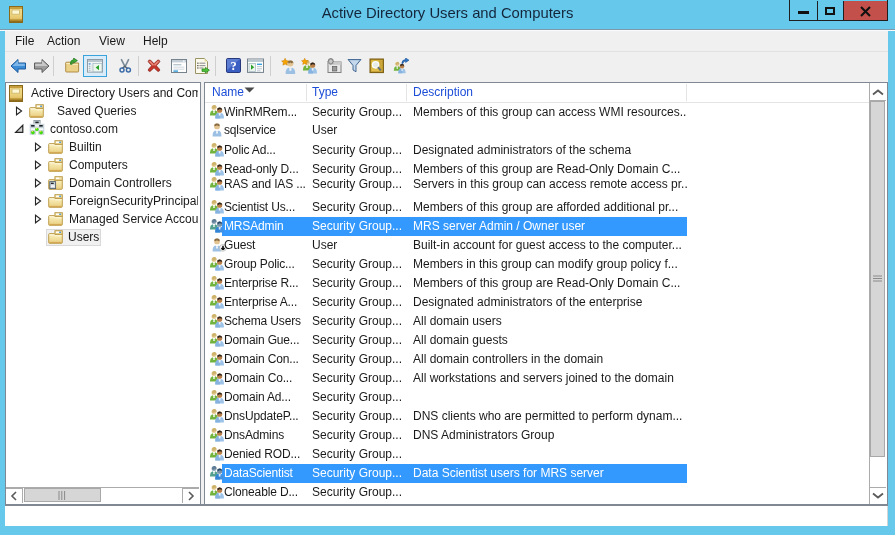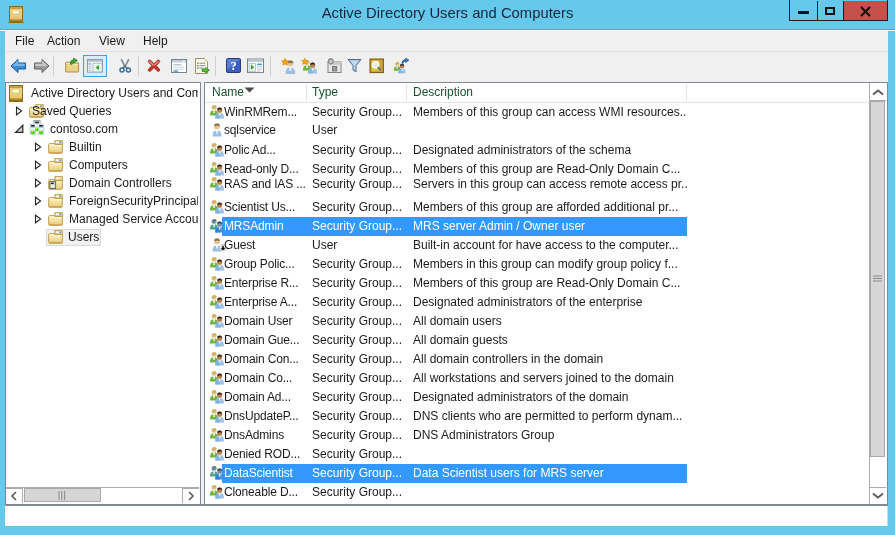--- a/index.html
+++ b/index.html
@@ -22,21 +22,21 @@
 .lrow .c1{position:absolute;left:19px;top:0;width:82px;height:19px;line-height:19px;overflow:hidden;letter-spacing:-0.15px}
 .lrow .c2{position:absolute;left:107px;top:0;width:92px;height:19px;line-height:19px;overflow:hidden}
 .lrow .c3{position:absolute;left:208px;top:0;width:274px;height:19px;line-height:19px;overflow:hidden}
 .lrow svg.ric{position:absolute;left:4px;top:1px}
 .sel{position:absolute;left:17px;top:0;width:465px;height:19px;background:#3399ff}
 .selrow .c1,.selrow .c2,.selrow .c3{color:#fff}
 #vsb{left:869px;top:83px;width:17px;height:421px;background:#fff;border-left:1px solid #ababab}
 #hsb{left:6px;top:487px;width:193px;height:16px;background:#fff;border-top:1px solid #ababab}
 .sbtn{position:absolute;background:#fff;border:1px solid #ababab}
 .sthumb{position:absolute;background:#d6d6d6;border:1px solid #a8a8a8}
-.hdrtxt{position:absolute;top:83px;height:19px;line-height:19px;font-size:12px;color:#14532d}
+.hdrtxt{position:absolute;top:83px;height:19px;line-height:19px;font-size:12px;color:#1d4ed8}
 .hsep{position:absolute;top:84px;width:1px;height:17px;background:#e4e4e4}
 </style></head>
 <body>
 <svg width="0" height="0" style="position:absolute">
 <defs>
 <linearGradient id="goldg" x1="0" y1="0" x2="0" y2="1">
  <stop offset="0" stop-color="#f3dd8e"></stop>
         <stop offset="0.55" stop-color="#ecd27c"></stop>
         <stop offset="1" stop-color="#d9b456"></stop>
 </linearGradient>
@@ -321,21 +321,21 @@
 <div class="lrow" style="top:133px">
       <svg class="ric" width="16" height="16">
         <use href="#puser"></use>
       </svg>
       <svg class="ric" style="left:4px;top:1px" width="18" height="16">
         <circle cx="14" cy="10.8" r="3.4" fill="#fbfbfb" stroke="#b5b5b5" stroke-width="0.7"></circle>
         <path d="M14 8.8 L14 12.2 M14 12.6 L12.4 11 M14 12.6 L15.6 11" stroke="#111" stroke-width="1.6" fill="none"></path>
       </svg>
       <div class="c1">Guest</div>
       <div class="c2">User</div>
-      <div class="c3">Built-in account for have access to the computer...</div>
+      <div class="c3">Built-in account for guest access to the computer...</div>
     </div>
 <div class="lrow" style="top:152px">
       <svg class="ric" width="16" height="16">
         <use href="#pgroup"></use>
       </svg>
       <div class="c1">Group Polic...</div>
       <div class="c2">Security Group...</div>
       <div class="c3">Members in this group can modify group policy f...</div>
     </div>
 <div class="lrow" style="top:171px">
@@ -351,21 +351,21 @@
         <use href="#pgroup"></use>
       </svg>
       <div class="c1">Enterprise A...</div>
       <div class="c2">Security Group...</div>
       <div class="c3">Designated administrators of the enterprise</div>
     </div>
 <div class="lrow" style="top:209px">
       <svg class="ric" width="16" height="16">
         <use href="#pgroup"></use>
       </svg>
-      <div class="c1">Domain User</div>
+      <div class="c1">Schema Users</div>
       <div class="c2">Security Group...</div>
       <div class="c3">All domain users</div>
     </div>
 <div class="lrow" style="top:228px">
       <svg class="ric" width="16" height="16">
         <use href="#pgroup"></use>
       </svg>
       <div class="c1">Domain Gue...</div>
       <div class="c2">Security Group...</div>
       <div class="c3">All domain guests</div>
@@ -385,21 +385,20 @@
       <div class="c1">Domain Co...</div>
       <div class="c2">Security Group...</div>
       <div class="c3">All workstations and servers joined to the domain</div>
     </div>
 <div class="lrow" style="top:285px">
       <svg class="ric" width="16" height="16">
         <use href="#pgroup"></use>
       </svg>
       <div class="c1">Domain Ad...</div>
       <div class="c2">Security Group...</div>
-      <div class="c3">Designated administrators of the domain</div>
     </div>
 <div class="lrow" style="top:304px">
       <svg class="ric" width="16" height="16">
         <use href="#pgroup"></use>
       </svg>
       <div class="c1">DnsUpdateP...</div>
       <div class="c2">Security Group...</div>
       <div class="c3">DNS clients who are permitted to perform dynam...</div>
     </div>
 <div class="lrow" style="top:323px">
@@ -439,21 +438,21 @@
 <svg class="abs" style="left:9px;top:85px" width="14" height="17">
     <use href="#binder"></use>
   </svg>
 <div class="trow" style="left:31px;top:84px;width:167px;overflow:hidden">Active Directory Users and Com</div>
 <svg class="abs" style="left:14px;top:104px" width="10" height="14">
     <path d="M2.5 3.2 L7.6 7 L2.5 10.8 Z" fill="#fff" stroke="#262626" stroke-width="1.1"></path>
   </svg>
 <svg class="abs" style="left:29px;top:104px" width="15" height="14">
     <use href="#folder"></use>
   </svg>
-<div class="trow" style="left:32px;top:102px;width:148px;overflow:hidden">Saved Queries</div>
+<div class="trow" style="left:57px;top:102px;width:148px;overflow:hidden">Saved Queries</div>
 <svg class="abs" style="left:14px;top:122px" width="11" height="14">
     <path d="M8.8 3.2 L8.8 10.3 L1.6 10.3 Z" fill="#cfcfcf" stroke="#262626" stroke-width="1.2"></path>
   </svg>
 <svg class="abs" style="left:29px;top:120px" width="16" height="16">
     <use href="#domain"></use>
   </svg>
 <div class="trow" style="left:50px;top:120px;width:148px;overflow:hidden">contoso.com</div>
 <svg class="abs" style="left:33px;top:140px" width="10" height="14">
     <path d="M2.5 3.2 L7.6 7 L2.5 10.8 Z" fill="#fff" stroke="#262626" stroke-width="1.1"></path>
   </svg>

